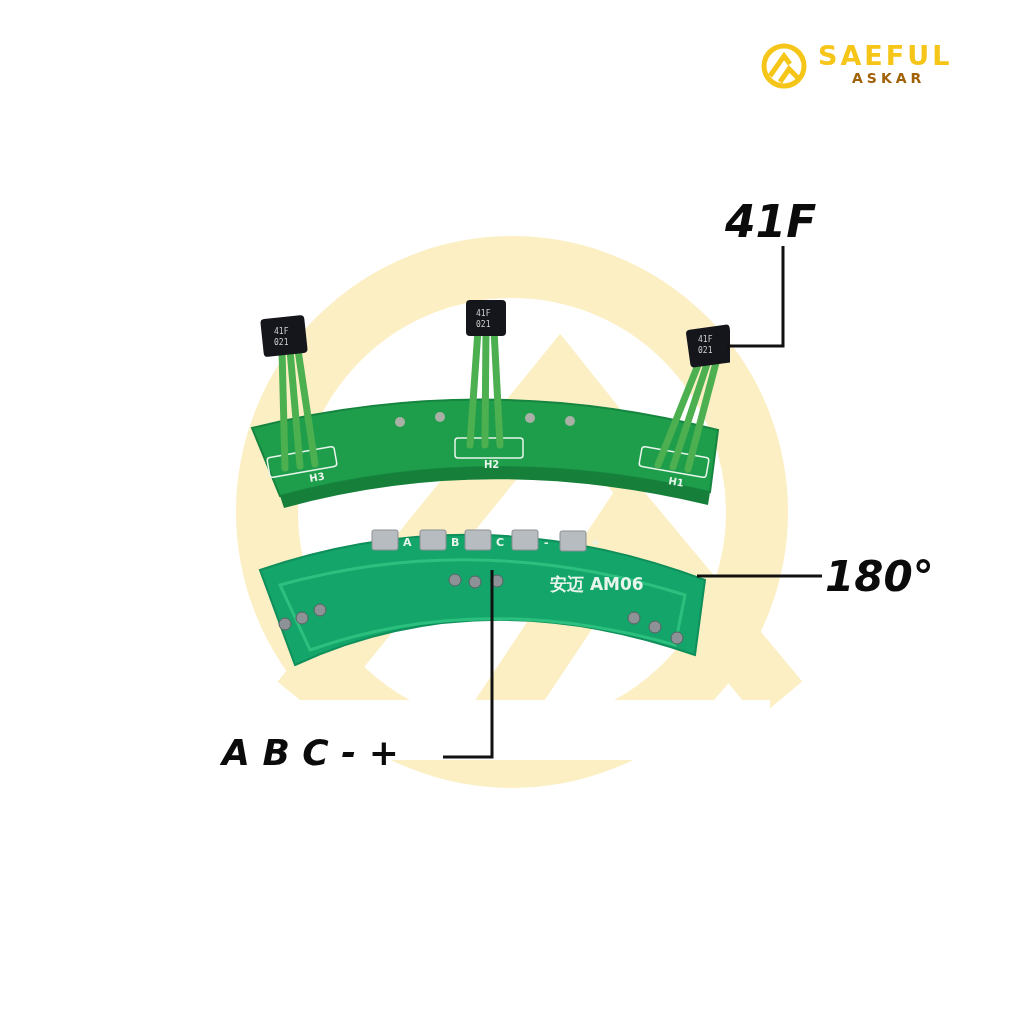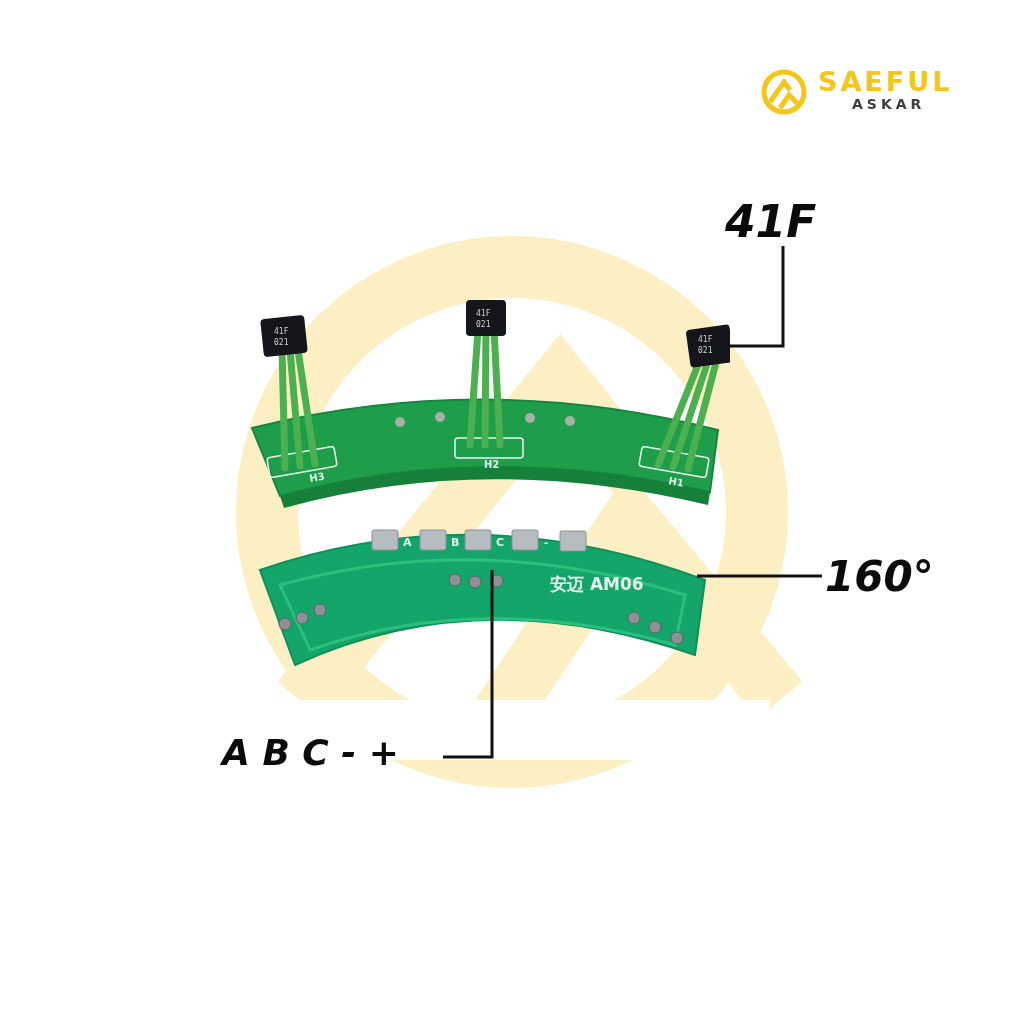--- a/index.html
+++ b/index.html
@@ -1,18 +1,18 @@
 <!DOCTYPE html>
 <html><head>
 <meta charset="utf-8">
 <style>
   html,body{margin:0;padding:0;background:#ffffff;}
   body{width:1024px;height:1024px;position:relative;overflow:hidden;font-family:"Liberation Sans",sans-serif;}
   .abs{position:absolute;}
-  .logo{left:760px;top:42px;width:220px;height:50px;margin-top:26px;}
+  .logo{left:760px;top:42px;width:220px;height:50px;}
   .logo-text1{position:absolute;left:58px;top:-2px;font-family:"DejaVu Sans",sans-serif;font-weight:bold;font-size:27px;letter-spacing:3px;}
   .logo-text2{position:absolute;left:92px;top:28px;font-family:"DejaVu Sans",sans-serif;font-weight:bold;font-size:14px;letter-spacing:4px;}
   .callout{font-family:"DejaVu Sans",sans-serif;font-weight:bold;font-style:italic;color:#0b0b0b;white-space:nowrap;}
   .silk{font-family:"DejaVu Sans",sans-serif;font-weight:bold;fill:#e8f5ec;}
 </style>
 </head>
 <body>
 
 <svg class="abs" style="left:0;top:0" width="1024" height="1024" viewBox="0 0 1024 1024">
   <circle cx="512" cy="512" r="245" fill="none" stroke="#FCEFC4" stroke-width="62"></circle>
@@ -21,21 +21,21 @@
   <rect x="250" y="700" width="520" height="60" fill="#ffffff"></rect>
 </svg>
 
 <div class="abs logo">
   <svg width="48" height="48" viewBox="0 0 48 48" style="position:absolute;left:0;top:0">
     <circle cx="24" cy="24" r="20" fill="none" stroke="#F5C518" stroke-width="5"></circle>
     <path d="M10 34 L24 14 L30 22" fill="none" stroke="#F5C518" stroke-width="5"></path>
     <path d="M20 40 L29 27 L38 36" fill="none" stroke="#F5C518" stroke-width="5"></path>
   </svg>
   <div class="logo-text1" style="color:#F5C518">SAEFUL</div>
-  <div class="logo-text2" style="color:#404040">ASKAR</div>
+  <div class="logo-text2" style="color:#a16207">ASKAR</div>
 </div>
 
 <svg class="abs" style="left:240px;top:300px" width="490" height="210" viewBox="0 0 490 210">
   <path d="M12 128 Q245 70 478 130 L470 192 Q245 140 40 196 Z" fill="#1E9E4A" stroke="#168540" stroke-width="2"></path>
   <path d="M40 196 Q245 140 470 192 L468 205 Q245 152 44 208 Z" fill="#16803a"></path>
 
   <g fill="#a9b0a6">
     <circle cx="160" cy="122" r="5"></circle>
       <circle cx="200" cy="117" r="5"></circle>
     <circle cx="290" cy="118" r="5"></circle>
@@ -105,14 +105,14 @@
   </g>
 </svg>
 
 <svg class="abs" style="left:0;top:0" width="1024" height="1024" viewBox="0 0 1024 1024">
   <polyline points="727,346 783,346 783,246" fill="none" stroke="#111" stroke-width="3"></polyline>
   <line x1="697" y1="576" x2="822" y2="576" stroke="#111" stroke-width="3"></line>
   <polyline points="492,570 492,757 443,757" fill="none" stroke="#111" stroke-width="3"></polyline>
 </svg>
 
 <div class="abs callout" style="left:725px;top:196px;font-size:44px;">41F</div>
-<div class="abs callout" style="left:825px;top:552px;font-size:42px;">160°</div>
+<div class="abs callout" style="left:825px;top:552px;font-size:42px;">180°</div>
 <div class="abs callout" style="left:222px;top:732px;font-size:36px;">A B C - +</div>
 
 </body></html>

